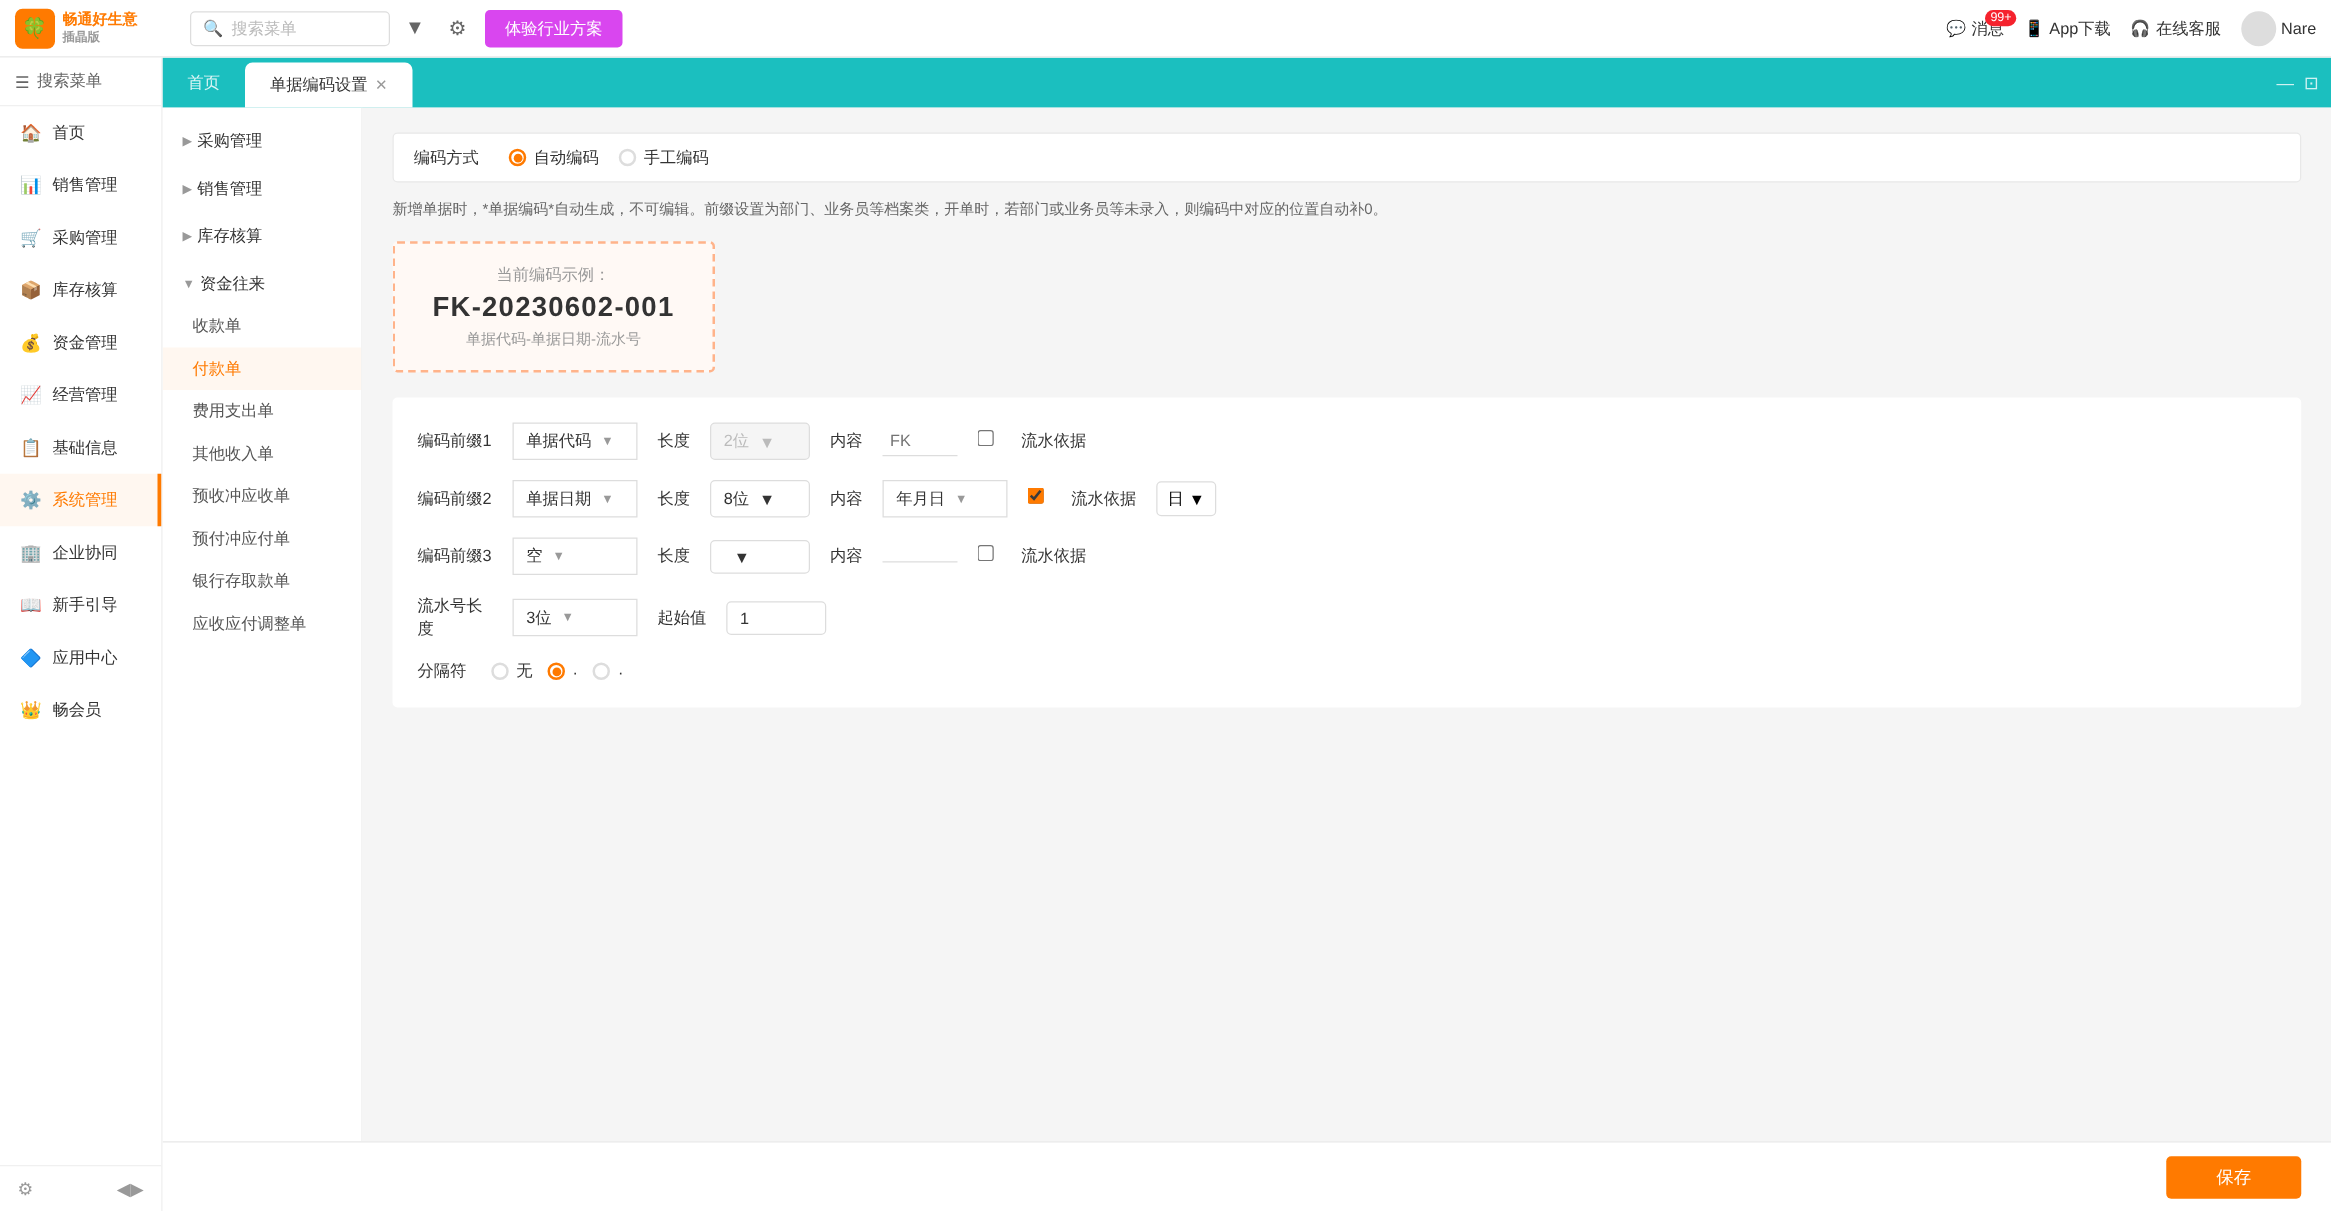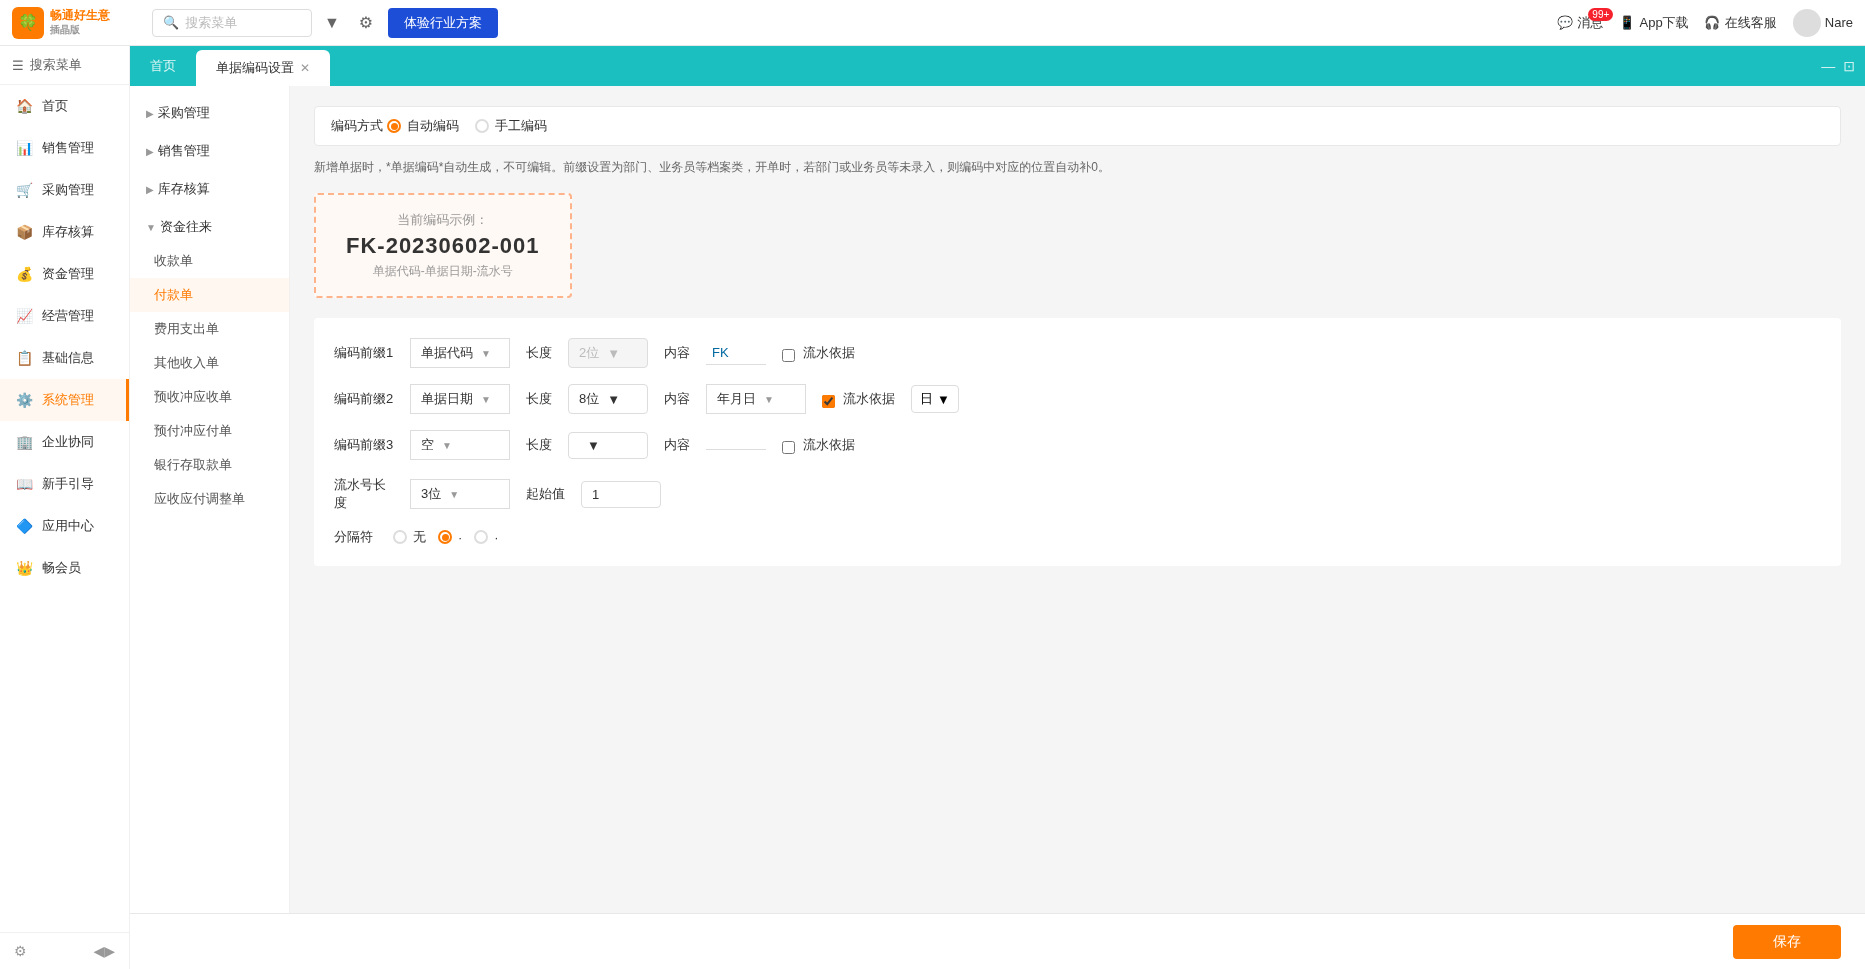--- a/index.html
+++ b/index.html
@@ -68,21 +68,21 @@
       width: 28px;
       height: 28px;
       display: flex;
       align-items: center;
       justify-content: center;
       cursor: pointer;
       color: #666;
       font-size: 16px;
     }
     .topbar-btn {
-      background: #1d4ed8;
+      background: #d946ef;
       color: white;
       border: none;
       border-radius: 4px;
       padding: 6px 16px;
       font-size: 13px;
       cursor: pointer;
     }
     .topbar-right {
       display: flex;
       align-items: center;
@@ -284,21 +284,21 @@
     }
 
     
     .coding-mode {
       background: #fff;
       border: 1px solid #e8e8e8;
       border-radius: 4px;
       padding: 10px 16px;
       display: flex;
       align-items: center;
-      gap: 4px;
+      gap: 24px;
       margin-bottom: 12px;
     }
     .coding-mode-label { font-size: 13px; color: #333; }
     .radio-group { display: flex; align-items: center; gap: 16px; }
     .radio-item { display: flex; align-items: center; gap: 6px; font-size: 13px; color: #333; cursor: pointer; }
     .radio-dot {
       width: 14px; height: 14px;
       border-radius: 50%;
       border: 2px solid #ddd;
       display: flex; align-items: center; justify-content: center;
@@ -410,28 +410,28 @@
       color: #333;
       cursor: pointer;
       background: #fff;
       min-width: 80px;
     }
     .content-field {
       border: none;
       border-bottom: 1px solid #ddd;
       padding: 4px 6px;
       font-size: 13px;
-      color: #0369a1;
+      color: #737373;
       min-width: 60px;
       background: transparent;
     }
     .checkbox-inline {
       display: flex;
-      align-items: flex-end;
-      gap: 8px;
+      align-items: flex-start;
+      gap: 22px;
       font-size: 13px;
       color: #333;
     }
     .checkbox-inline input[type=checkbox] { accent-color: #ff7a00; }
     .day-select {
       display: flex;
       align-items: center;
       border: 1px solid #ddd;
       border-radius: 4px;
       padding: 4px 8px;

